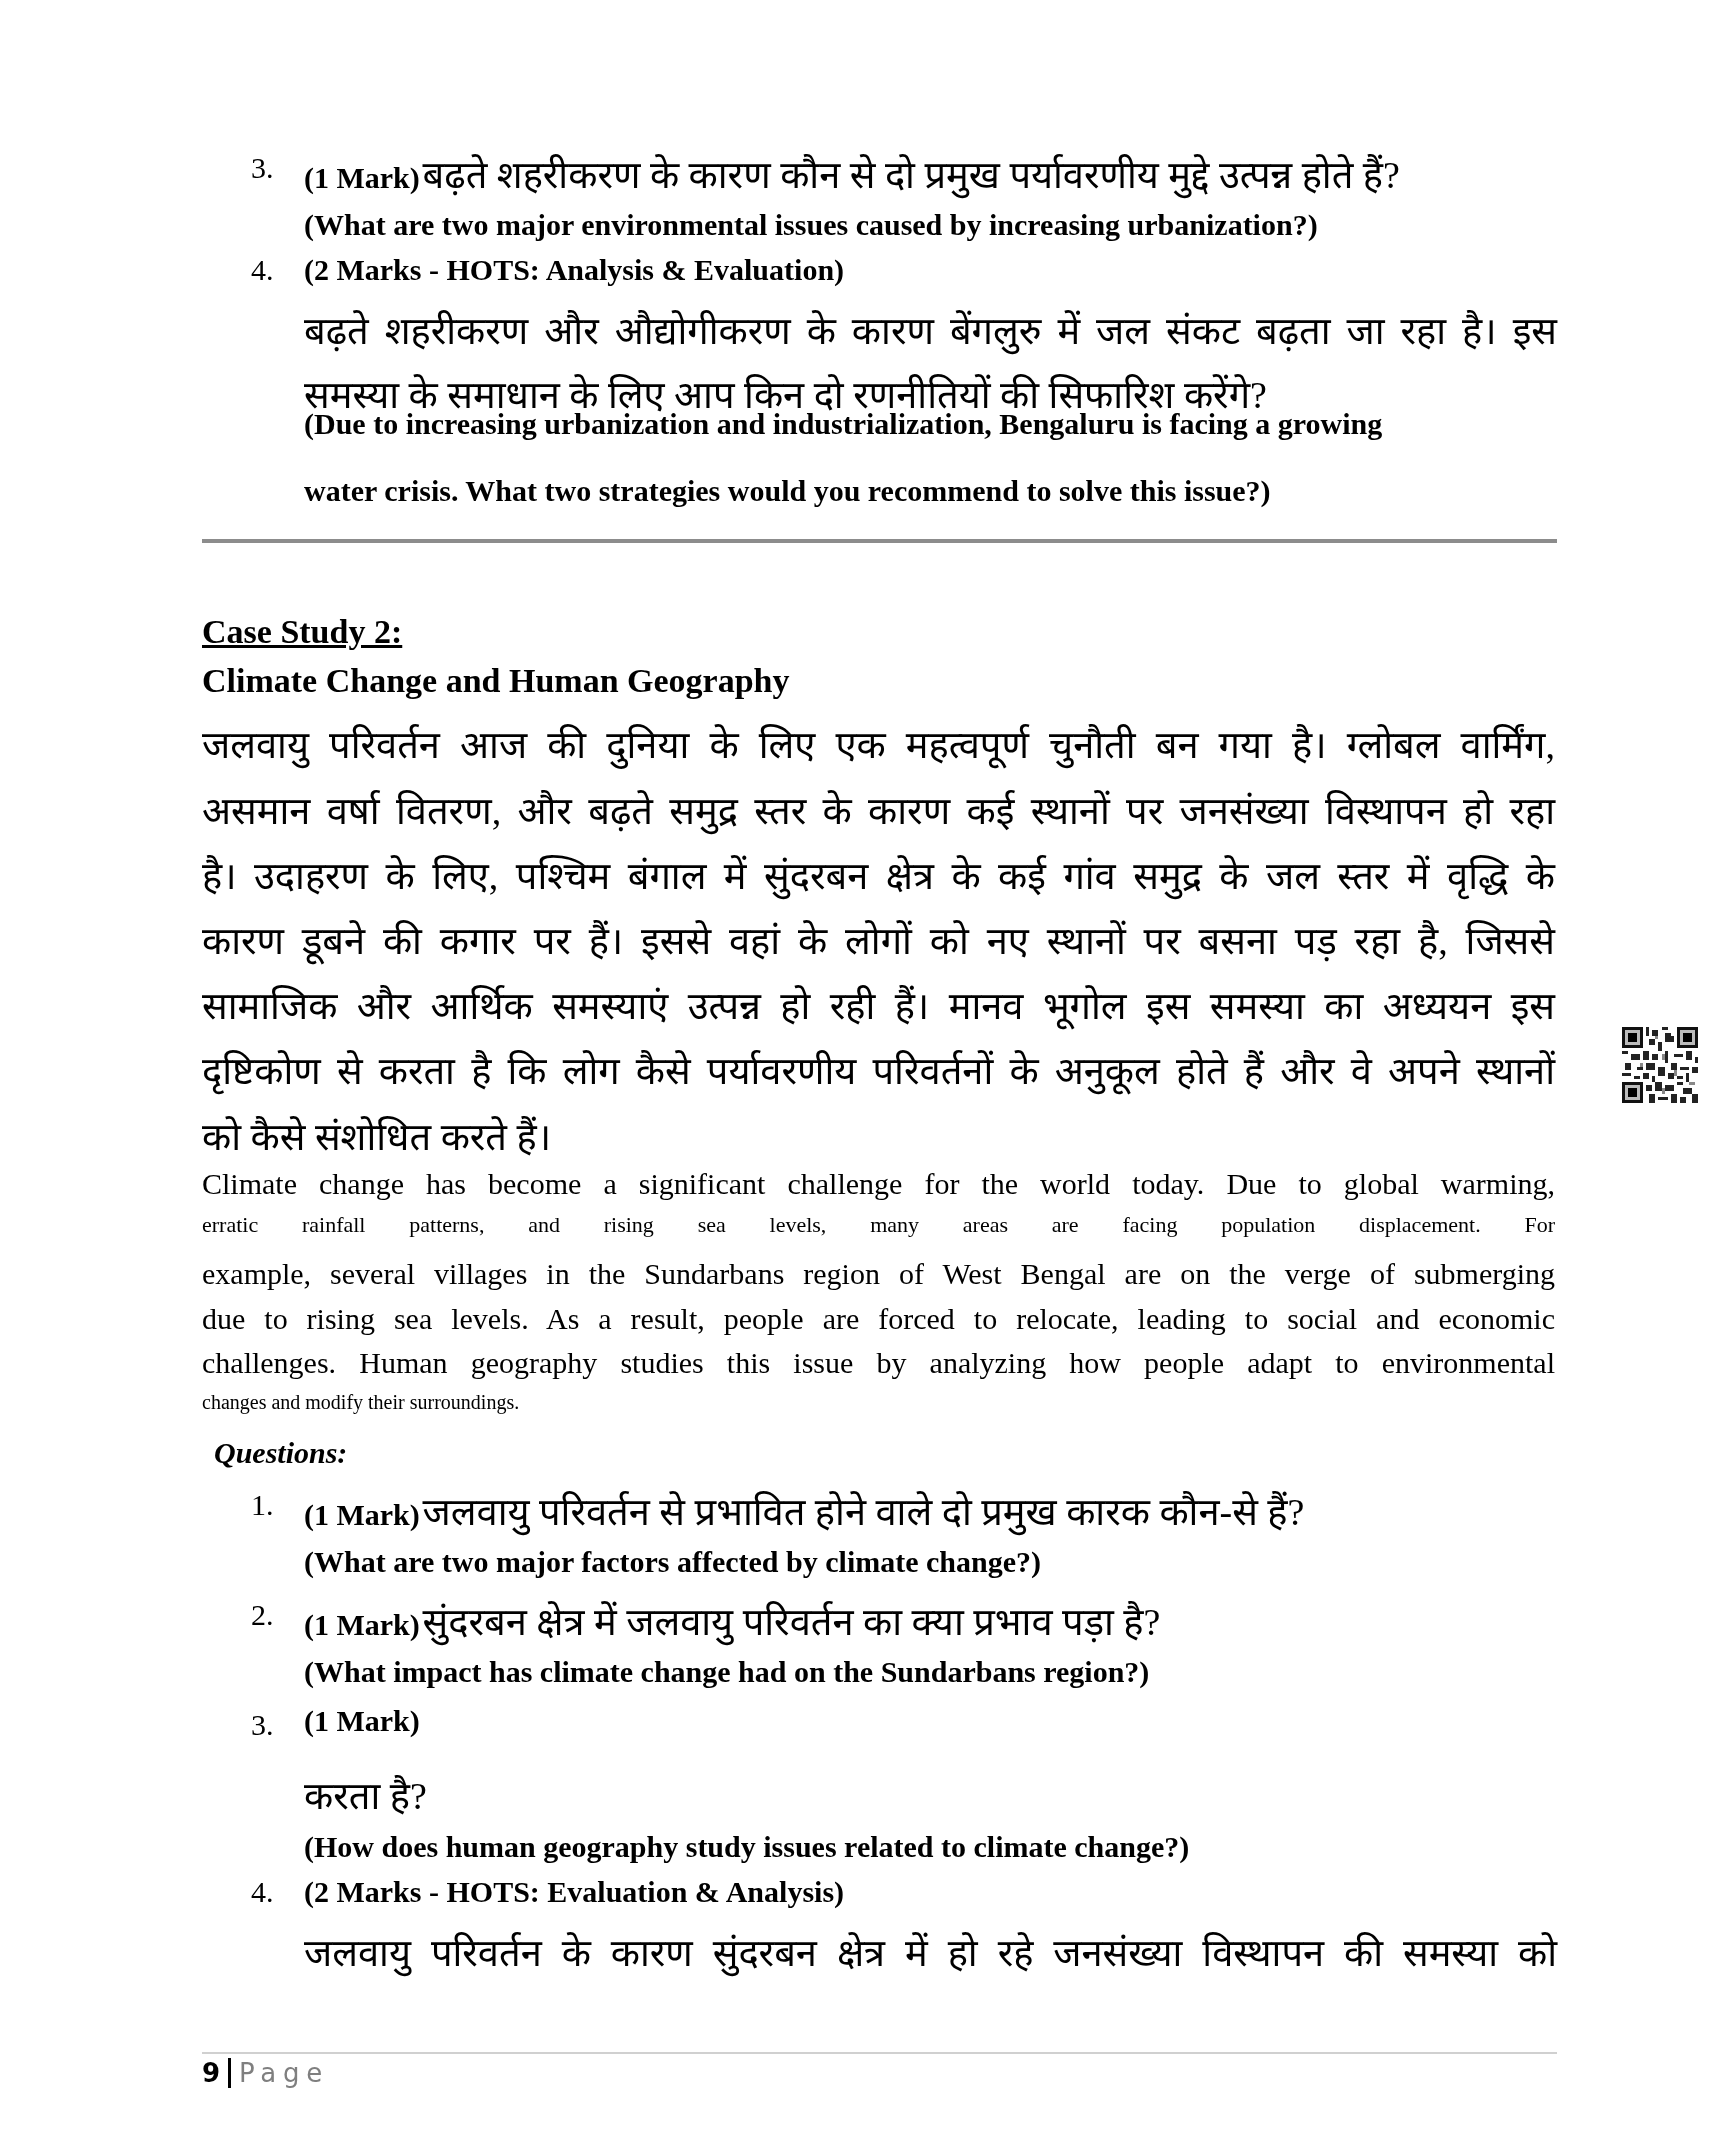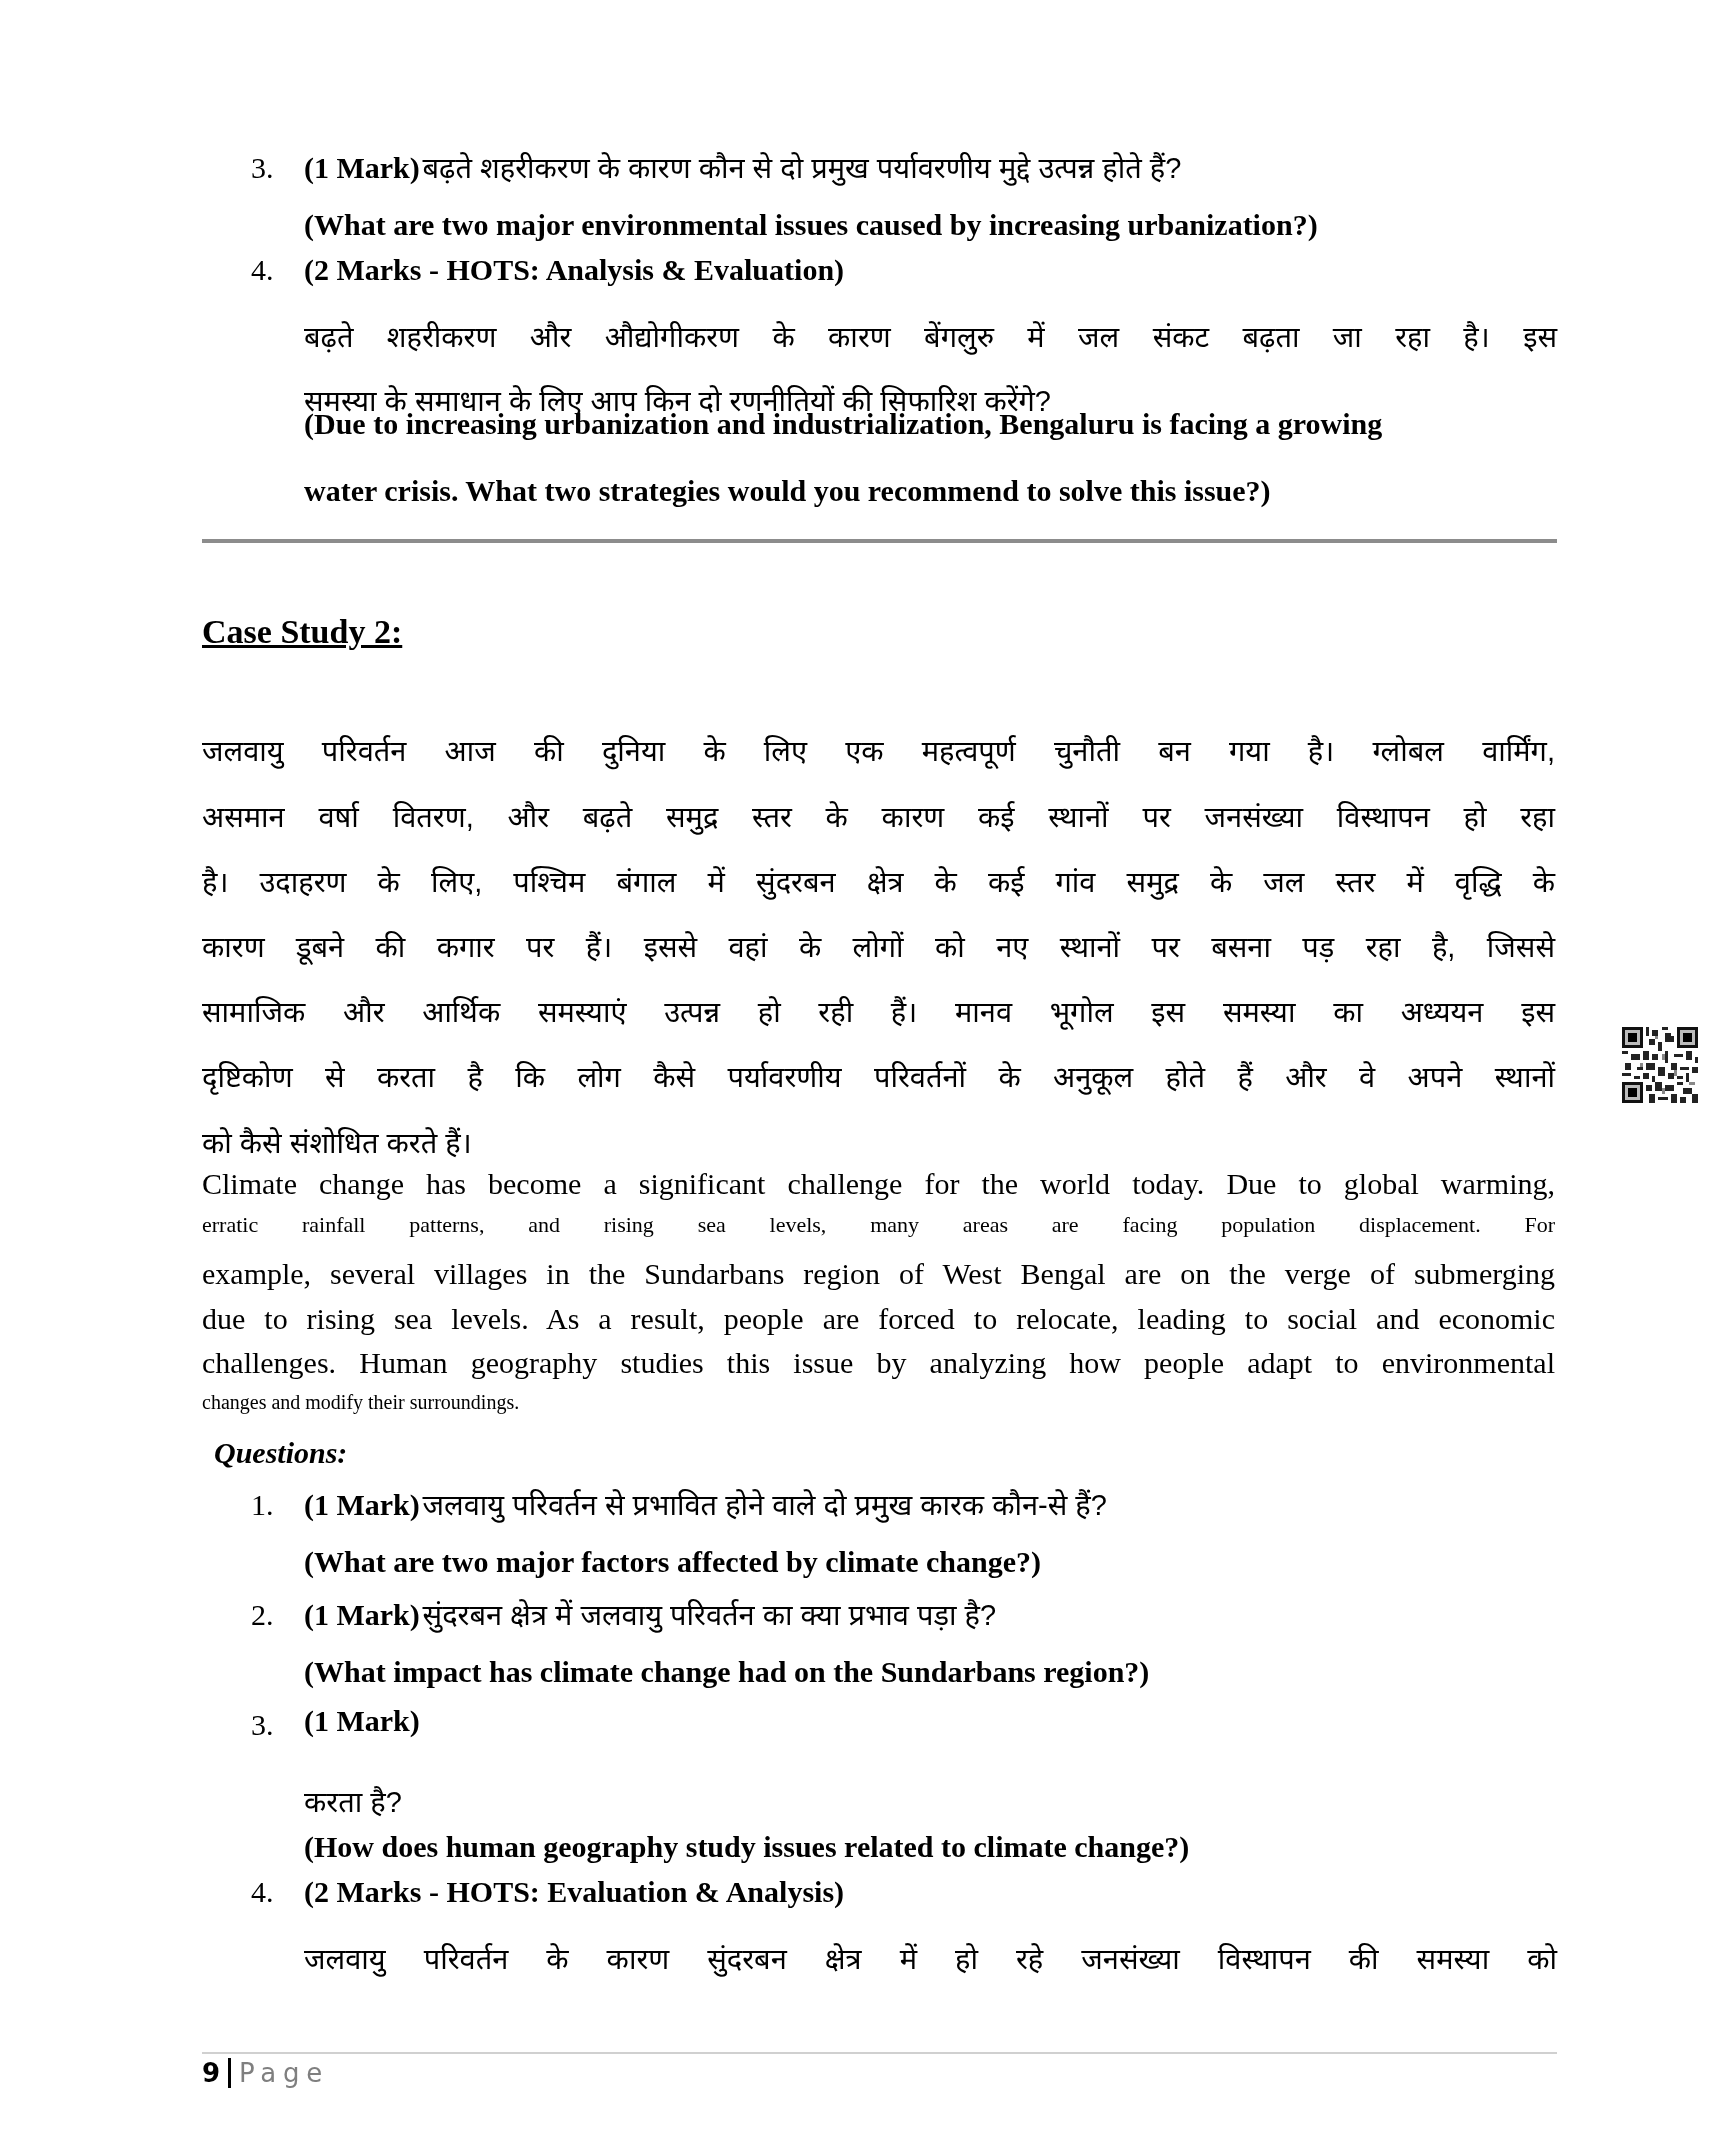--- a/index.html
+++ b/index.html
@@ -4,21 +4,21 @@
 <style>
   html, body { margin: 0; padding: 0; background: #ffffff; }
   body { width: 1732px; height: 2140px; position: relative; overflow: hidden; color: #000; }
   .page { position: absolute; left: 0; top: 0; width: 1732px; height: 2140px; }
   .serif { font-family: "Liberation Serif", "DejaVu Serif", serif; }
   .abs { position: absolute; }
   .num { position: absolute; left: 251px; font-family: "Liberation Serif", serif; font-size: 30px; }
   .qline { position: absolute; left: 304px; right: 177px; white-space: nowrap; }
   .bold { font-weight: bold; }
   .en-q { font-family: "Liberation Serif", serif; font-weight: bold; font-size: 30px; }
-  .hi { font-family: Liberation Sans, sans-serif; font-size: 29px; margin-top: 13px; }
+  .hi { font-family: Liberation Serif, serif; font-size: 38px; }
   .mark { font-family: "Liberation Serif", serif; font-weight: bold; font-size: 30px; }
   .just { position: absolute; left: 202px; width: 1353px; text-align: justify; text-align-last: justify; white-space: nowrap; }
   .just-last { text-align-last: left; }
   .rule { position: absolute; left: 202px; width: 1355px; }
   .qr { position: absolute; left: 1622px; top: 1027px; width: 76px; height: 76px; }
   .footer-num { position: absolute; left: 202px; top: 2058px; font-family: "DejaVu Sans", sans-serif; font-weight: bold; font-size: 26px; }
   .footer-bar { position: absolute; left: 228px; top: 2058px; width: 2.7px; height: 30px; background: #000; }
   .footer-page { position: absolute; left: 239px; top: 2058px; font-family: "DejaVu Sans", sans-serif; font-size: 26px; letter-spacing: 6.8px; color: #7f7f7f; }
 </style>
 </head>
@@ -40,20 +40,21 @@
     <div class="qline mark" style="top:253px;">(2 Marks - HOTS: Analysis &amp; Evaluation)</div>
     <div class="qline hi" style="top:303px; width:1253px; text-align:justify; text-align-last:justify;">बढ़ते शहरीकरण और औद्योगीकरण के कारण बेंगलुरु में जल संकट बढ़ता जा रहा है। इस</div>
     <div class="qline hi" style="top:367px;">समस्या के समाधान के लिए आप किन दो रणनीतियों की सिफारिश करेंगे?</div>
     <div class="qline en-q" style="top:407px; width:1216px;">(Due to increasing urbanization and industrialization, Bengaluru is facing a growing</div>
     <div class="qline en-q" style="top:474px;">water crisis. What two strategies would you recommend to solve this issue?)</div>
   </div>
 
   <div class="rule" style="top:539px; height:4.1px; background:#8c8c8c;"></div>
 
   <div class="abs serif bold" style="left:202px; top:613px; font-size:34px;text-decoration:underline;">Case Study 2:</div>
+  <div class="abs serif bold" style="left:202px; top:662px; font-size:34px;">Climate Change and Human Geography</div>
 
   <div>
     <div class="just hi" style="top:717px;">जलवायु परिवर्तन आज की दुनिया के लिए एक महत्वपूर्ण चुनौती बन गया है। ग्लोबल वार्मिंग,</div>
     <div class="just hi" style="top:783px;">असमान वर्षा वितरण, और बढ़ते समुद्र स्तर के कारण कई स्थानों पर जनसंख्या विस्थापन हो रहा</div>
     <div class="just hi" style="top:848px;">है। उदाहरण के लिए, पश्चिम बंगाल में सुंदरबन क्षेत्र के कई गांव समुद्र के जल स्तर में वृद्धि के</div>
     <div class="just hi" style="top:913px;">कारण डूबने की कगार पर हैं। इससे वहां के लोगों को नए स्थानों पर बसना पड़ रहा है, जिससे</div>
     <div class="just hi" style="top:978px;">सामाजिक और आर्थिक समस्याएं उत्पन्न हो रही हैं। मानव भूगोल इस समस्या का अध्ययन इस</div>
     <div class="just hi" style="top:1043px;">दृष्टिकोण से करता है कि लोग कैसे पर्यावरणीय परिवर्तनों के अनुकूल होते हैं और वे अपने स्थानों</div>
     <div class="just just-last hi" style="top:1109px;">को कैसे संशोधित करते हैं।</div>
   </div>

